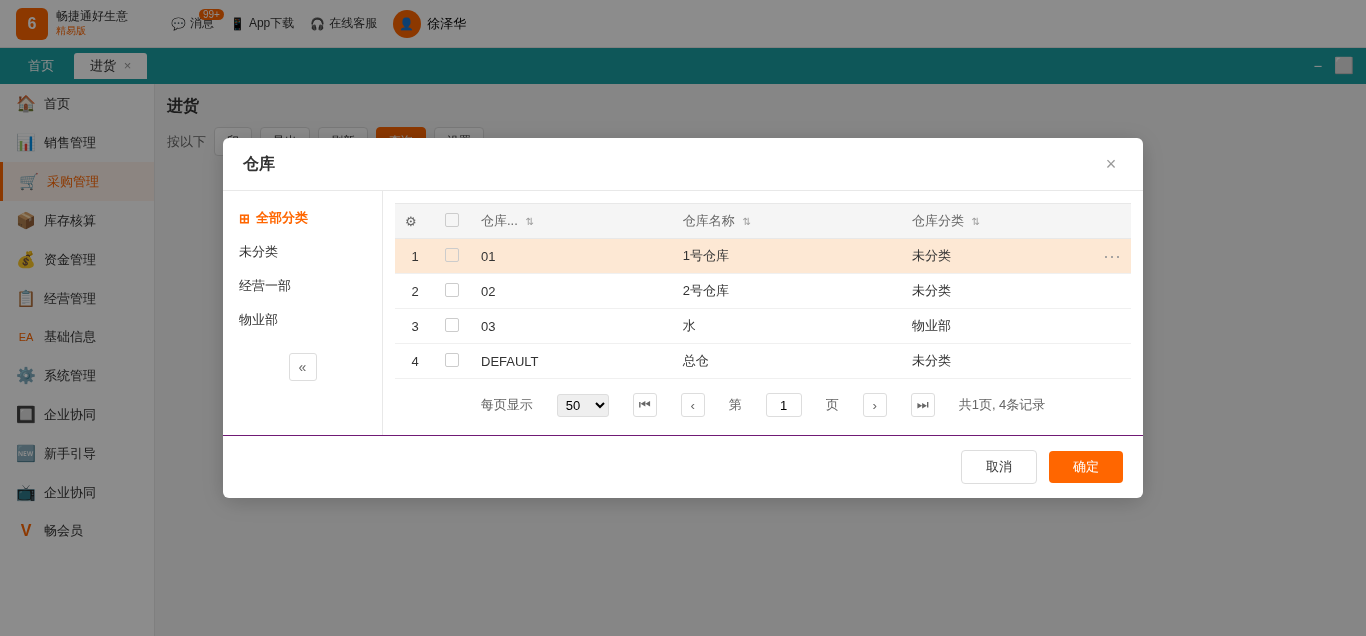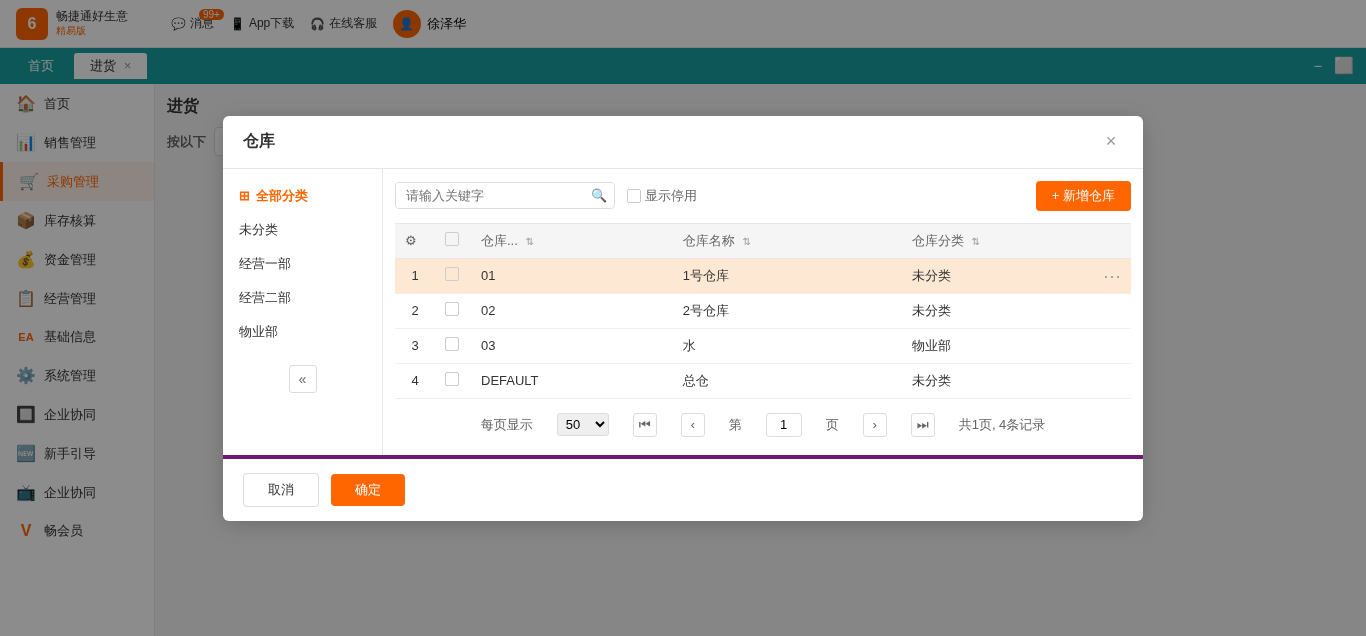--- a/index.html
+++ b/index.html
@@ -124,21 +124,21 @@
     }
 
     
     .page-title { font-size: 16px; font-weight: bold; color: #333; margin-bottom: 10px; }
 
     
     .toolbar {
       display: flex; align-items: center; gap: 8px;
       margin-bottom: 10px;
     }
-    .toolbar-label { color: #666; font-size: 13px; font-weight: bold; }
+    .toolbar-label { color: #666; font-size: 13px; }
     .toolbar-btn {
       padding: 5px 12px; border: 1px solid #ddd;
       border-radius: 4px; background: #fff; cursor: pointer; font-size: 12px; color: #333;
     }
     .toolbar-btn.primary { background: #f60; color: #fff; border-color: #f60; }
 
     
     .modal-overlay {
       position: fixed; top: 0; left: 0; right: 0; bottom: 0;
       background: rgba(0,0,0,0.45);
@@ -274,23 +274,23 @@
       display: flex; align-items: center; justify-content: center;
       color: #666;
     }
     .page-input {
       width: 36px; height: 24px;
       border: 1px solid #ddd; border-radius: 3px;
       text-align: center; font-size: 13px;
     }
     
     .modal-footer {
-      display: flex; align-items: center; 
+      display: flex; align-items: center; justify-content: flex-end;
       gap: 12px; padding: 14px 20px;
-      border-top: 4px solid #701a75;
+      border-top: 1px solid #701a75;
     }
     .cancel-btn {
       padding: 7px 24px; border: 1px solid #ddd;
       border-radius: 4px; background: #fff; cursor: pointer; font-size: 13px; color: #333;
     }
     .confirm-btn {
       padding: 7px 24px; border: none;
       border-radius: 4px; background: #f60; color: #fff; cursor: pointer; font-size: 13px;
     }
   </style>
@@ -362,21 +362,21 @@
     </div>
     <div class="sidebar-item">
       <span class="sidebar-icon">💰</span>
       <span>资金管理</span>
     </div>
     <div class="sidebar-item">
       <span class="sidebar-icon">📋</span>
       <span>经营管理</span>
     </div>
     <div class="sidebar-item">
-      <span class="sidebar-icon" style="font-size:11px;font-weight:bold;color:#f60;">EA</span>
+      <span class="sidebar-icon" style="font-size:11px;font-weight:normal;color:#f60;">EA</span>
       <span>基础信息</span>
     </div>
     <div class="sidebar-item">
       <span class="sidebar-icon">⚙️</span>
       <span>系统管理</span>
     </div>
     <div class="sidebar-item">
       <span class="sidebar-icon">🔲</span>
       <span>企业协同</span>
     </div>
@@ -422,43 +422,29 @@
           <span style="color:#f60;">⊞</span>
           <span>全部分类</span>
         </div>
         <div class="cat-item">
           <span>未分类</span>
         </div>
         <div class="cat-item">
           <span>经营一部</span>
         </div>
         <div class="cat-item">
-          <span>经营二部</span>
-        </div>
-        <div class="cat-item">
           <span>物业部</span>
         </div>
         <div style="display:flex;justify-content:center;margin-top:8px">
           <div class="cat-collapse-btn">«</div>
         </div>
       </div>
 
       <div class="table-area">
 
-        <div class="search-row">
-          <div class="search-input-wrap">
-            <input class="search-input" type="text" placeholder="请输入关键字" style="">
-            <span class="search-icon-btn">🔍</span>
-          </div>
-          <label class="show-disabled">
-            <span class="checkbox-custom"></span>
-            <span>显示停用</span>
-          </label>
-          <button class="add-btn">+ 新增仓库</button>
-        </div>
 
         <table class="data-table">
           <thead>
             <tr>
               <th class="th-settings">⚙</th>
               <th class="th-check">
                 <span class="checkbox-custom"></span>
               </th>
               <th>仓库... <span class="sort-icon">⇅</span></th>
               <th>仓库名称 <span class="sort-icon">⇅</span></th>

